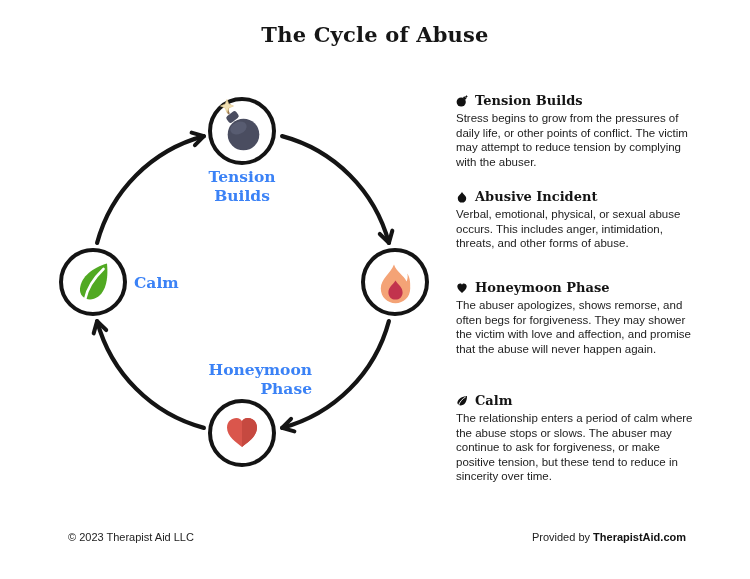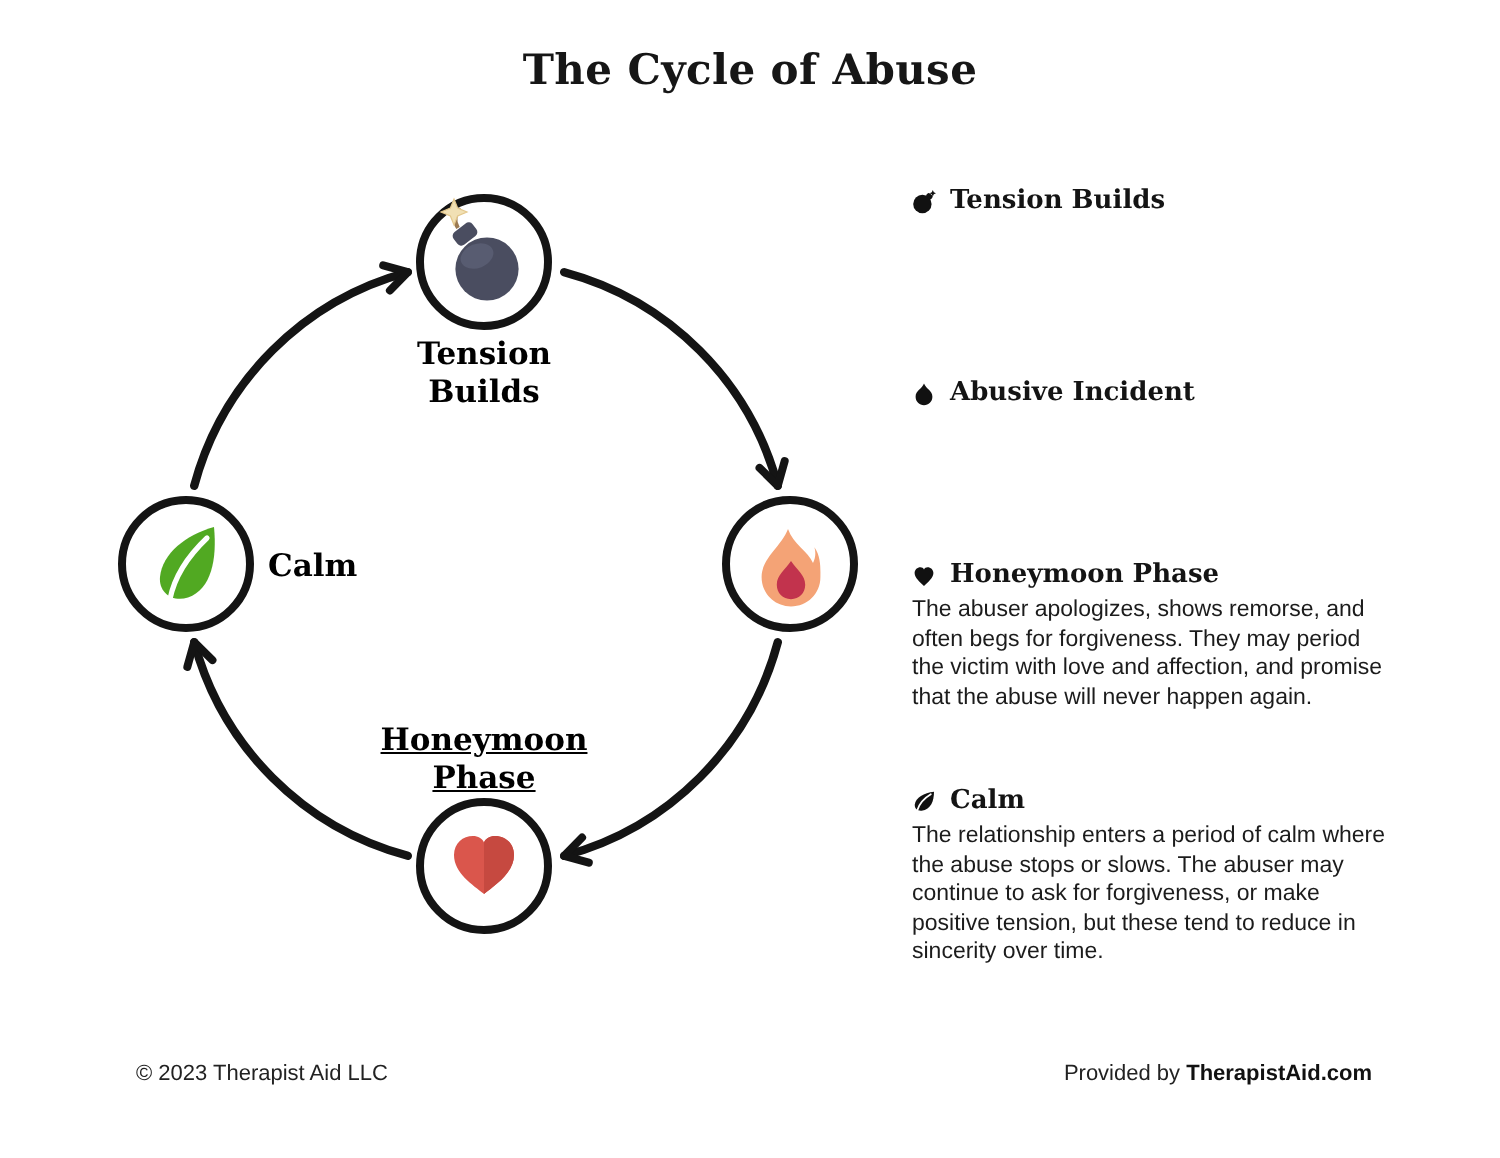--- a/index.html
+++ b/index.html
@@ -8,26 +8,26 @@
     font-family:"Liberation Sans",sans-serif;color:#1a1a1a;overflow:hidden;padding-left:11px;
   }
   .title{
     position:absolute;left:0;top:22px;width:750px;text-align:center;
     font-family:"DejaVu Serif",serif;font-weight:bold;font-size:21px;color:#161616;
     letter-spacing:.2px;
   }
   .diagram-svg{position:absolute;left:0;top:0;}
   .node-label{
     position:absolute;font-family:"DejaVu Serif",serif;font-weight:bold;
-    font-size:15.5px;line-height:19px;color:#000000;white-space:pre-line;
+    font-size:15.5px;line-height:19px;color:#3b82f6;white-space:pre-line;
   }
   .lbl-tension{left:172px;top:167px;width:140px;text-align:center;}
   .lbl-abusive{left:266px;top:264px;width:120px;text-align:center;}
   .lbl-calm{left:134px;top:273px;}
-  .lbl-honeymoon{left:172px;top:360px;width:140px;text-align:center;text-decoration:underline;}
+  .lbl-honeymoon{left:172px;top:360px;width:140px;text-align:right;}
   .detail{position:absolute;left:456px;width:240px;}
   .detail-heading{
     display:flex;align-items:center;gap:7px;
     font-family:"DejaVu Serif",serif;font-weight:bold;font-size:13px;color:#141414;
     margin:0 0 3px 0;
   }
   .detail-heading svg{flex:0 0 auto;}
   .detail-body{font-size:11.5px;line-height:14.6px;color:#1c1c1c;}
   .d1{top:93px;} .d2{top:189px;} .d3{top:280px;} .d4{top:393px;}
   .footer-left{position:absolute;left:68px;top:531px;font-size:11px;color:#222;}
@@ -105,39 +105,41 @@
 
   <div class="detail d1">
     <div class="detail-heading">
       <svg width="12" height="12" viewBox="0 0 12 12">
         <circle cx="5.2" cy="7" r="4.6" fill="#111"></circle>
         <rect x="7.1" y="1.9" width="3.2" height="2.4" rx="0.9" fill="#111" transform="rotate(40 8.7 3.1)"></rect>
         <path d="M10.4,0 L10.9,1.1 L12,1.6 L10.9,2.1 L10.4,3.2 L9.9,2.1 L8.8,1.6 L9.9,1.1 Z" fill="#111"></path>
       </svg>
       <span>Tension Builds</span>
     </div>
+    <div class="detail-body">Stress begins to grow from the pressures of daily life, or other points of conflict. The victim may attempt to reduce tension by complying with the abuser.</div>
   </div>
 
   <div class="detail d2">
     <div class="detail-heading">
       <svg width="12" height="12" viewBox="0 0 12 12">
         <path d="M6,0.8 C7,3.4 10.2,4.4 10.2,7.4 C10.2,9.9 8.3,11.6 6,11.6 C3.7,11.6 1.8,9.9 1.8,7.4 C1.8,4.4 5,3.4 6,0.8 Z" fill="#111"></path>
       </svg>
       <span>Abusive Incident</span>
     </div>
+    <div class="detail-body">Verbal, emotional, physical, or sexual abuse occurs. This includes anger, intimidation, threats, and other forms of abuse.</div>
   </div>
 
   <div class="detail d3">
     <div class="detail-heading">
       <svg width="12" height="12" viewBox="0 0 12 12">
         <path d="M6,11 C4,9.1 1.3,6.9 1.3,4.5 C1.3,2.7 2.7,1.6 4.2,1.6 C5,1.6 5.7,2 6,2.7 C6.3,2 7,1.6 7.8,1.6 C9.3,1.6 10.7,2.7 10.7,4.5 C10.7,6.9 8,9.1 6,11 Z" fill="#111"></path>
       </svg>
       <span>Honeymoon Phase</span>
     </div>
-    <div class="detail-body">The abuser apologizes, shows remorse, and often begs for forgiveness. They may period the victim with love and affection, and promise that the abuse will never happen again.</div>
+    <div class="detail-body">The abuser apologizes, shows remorse, and often begs for forgiveness. They may shower the victim with love and affection, and promise that the abuse will never happen again.</div>
   </div>
 
   <div class="detail d4">
     <div class="detail-heading">
       <svg width="12" height="12" viewBox="0 0 12 12">
         <path d="M11,0.9 C11,5.4 9.5,9.8 4.8,10.4 C2.6,10.6 1.2,9.1 1.4,7.3 C1.8,3.8 6,1.5 11,0.9 Z" fill="#111"></path>
         <path d="M2.6,10.2 C3.6,6.9 6.2,4 9.4,2.1" fill="none" stroke="#fff" stroke-width="0.9" stroke-linecap="round"></path>
       </svg>
       <span>Calm</span>
     </div>

